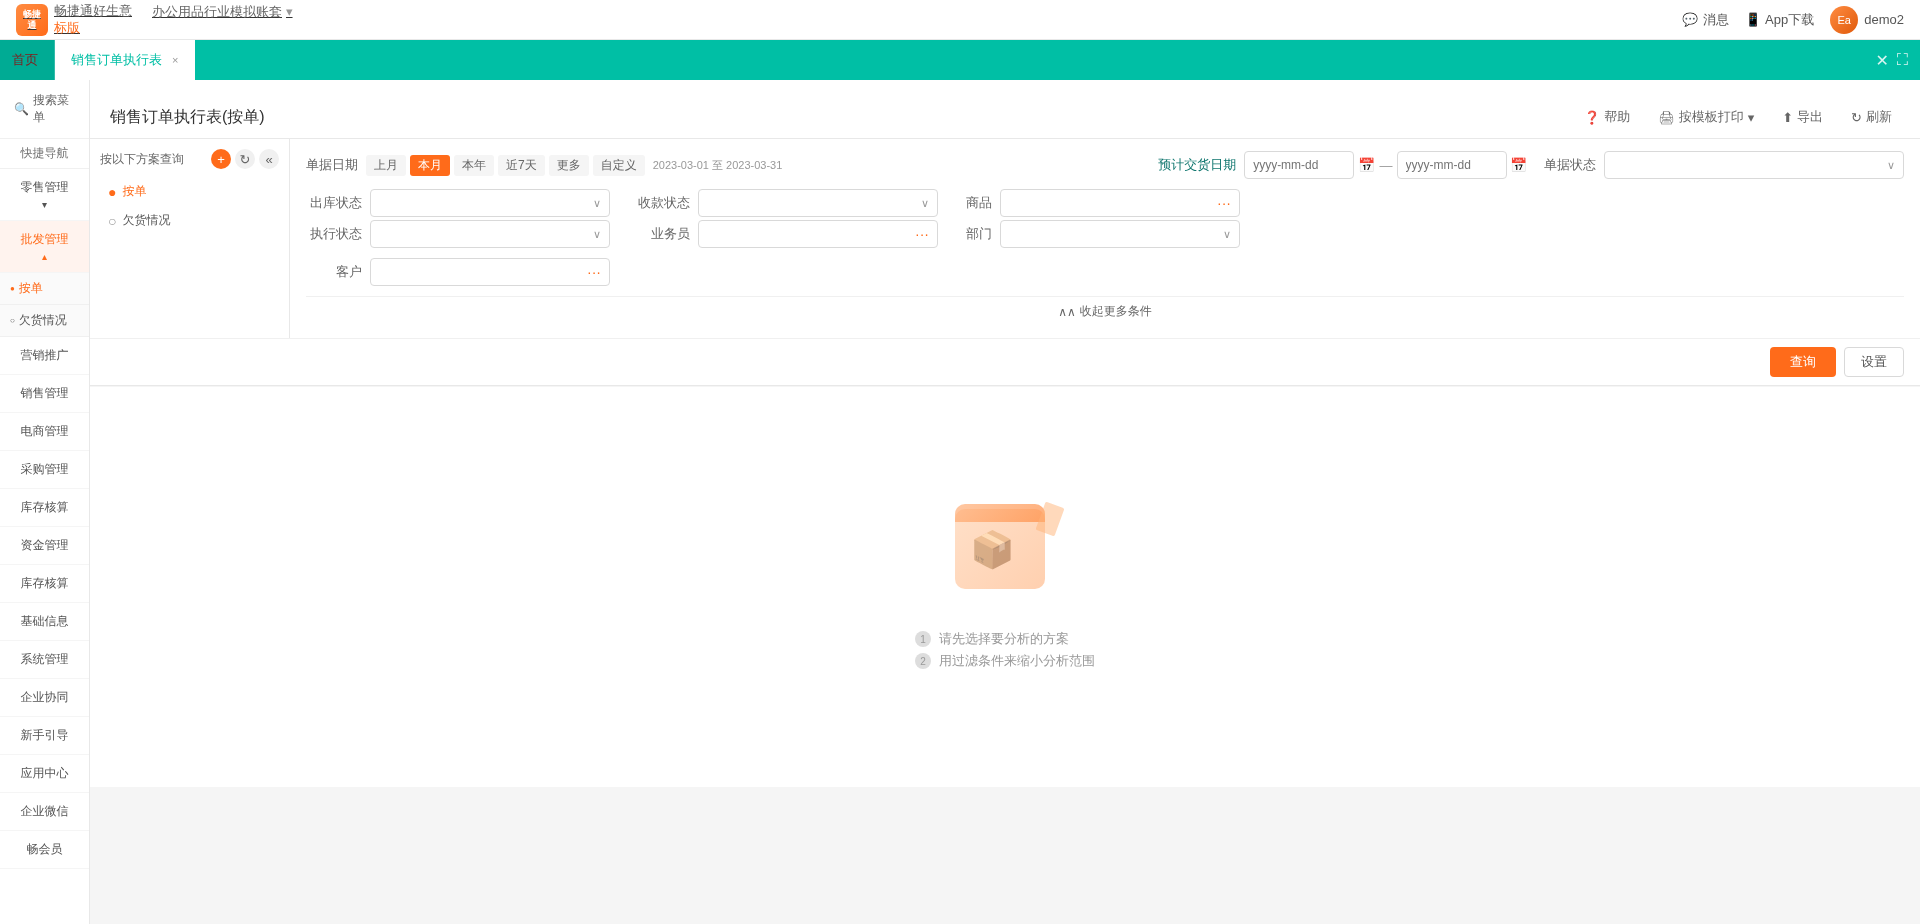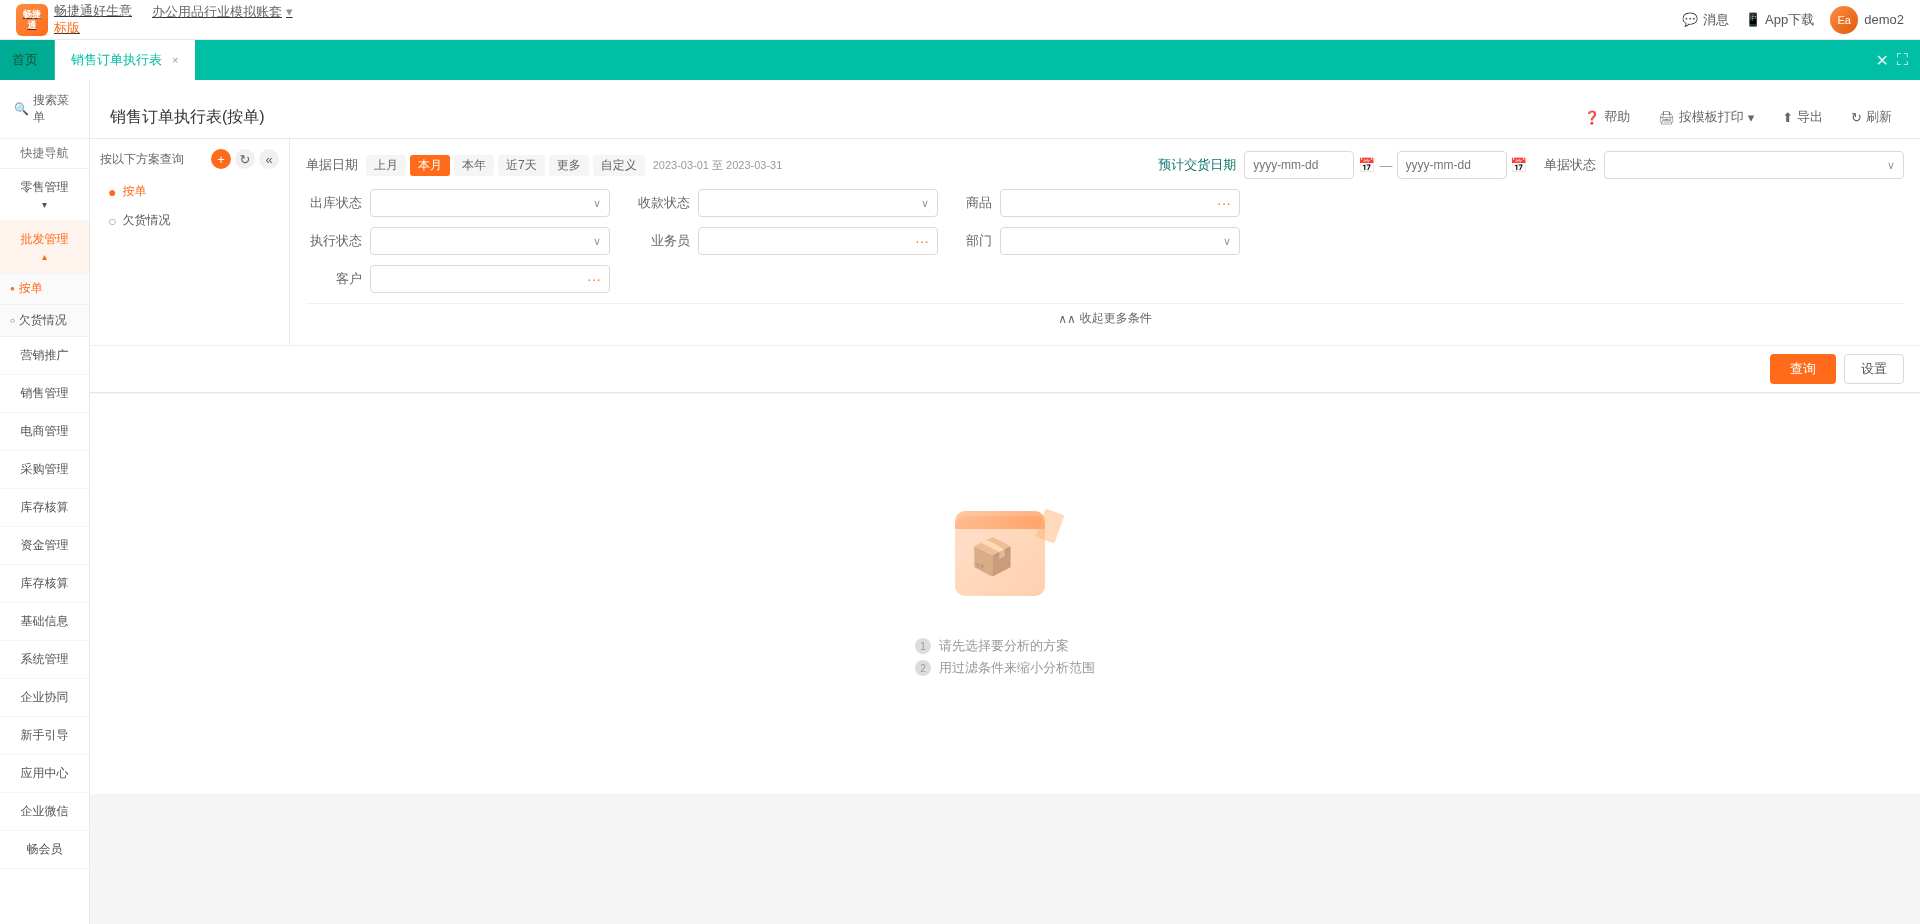--- a/index.html
+++ b/index.html
@@ -43,21 +43,21 @@
       display: flex;
       align-items: stretch;
       flex-shrink: 0;
     }
     .nav-tab {
       padding: 0 16px;
       display: flex; align-items: center; gap: 6px;
       cursor: pointer; color: rgba(255,255,255,0.85); font-size: 13px;
       border-right: 1px solid rgba(255,255,255,0.2);
     }
-    .nav-tab.home { background: rgba(0,0,0,0.1); color: #14532d; padding-left: 12px; }
+    .nav-tab.home { background: rgba(0,0,0,0.1); color: #7f1d1d; padding-left: 12px; }
     .nav-tab.active { background: #fff; color: #00bfa5; font-weight: 500; }
     .nav-tab-close { font-size: 11px; color: #999; cursor: pointer; margin-left: 4px; }
     .nav-right-icons { margin-left: auto; display: flex; align-items: center; gap: 8px; padding: 0 12px; }
     .nav-icon-btn { color: rgba(255,255,255,0.85); cursor: pointer; font-size: 16px; }
 
     
     .main-layout { display: flex; flex: 1; overflow: hidden; }
 
     
     .content-area { flex: 1; overflow: auto; background: #f5f5f5; }
@@ -426,21 +426,21 @@
 
             <div style="display:flex; align-items:center; gap:8px;">
               <span style="font-size:13px; color:#666; white-space:nowrap;">单据状态</span>
               <div class="status-select status-select-large">
                 <span></span>
                 <span class="chevron-icon">∨</span>
               </div>
             </div>
           </div>
 
-          <div style="display:flex; align-items:center; gap:24px; margin-bottom:10px;">
+          <div style="display:flex; align-items:center; gap:24px; margin-bottom:3px;">
             <div style="display:flex; align-items:center; gap:8px;">
               <span style="font-size:13px; color:#666; white-space:nowrap; min-width:56px; text-align:right;">出库状态</span>
               <div class="status-select" style="min-width:240px;">
                 <span></span>
                 <span class="chevron-icon">∨</span>
               </div>
             </div>
             <div style="display:flex; align-items:center; gap:8px;">
               <span style="font-size:13px; color:#666; white-space:nowrap; min-width:56px; text-align:right;">收款状态</span>
               <div class="status-select" style="min-width:240px;">

